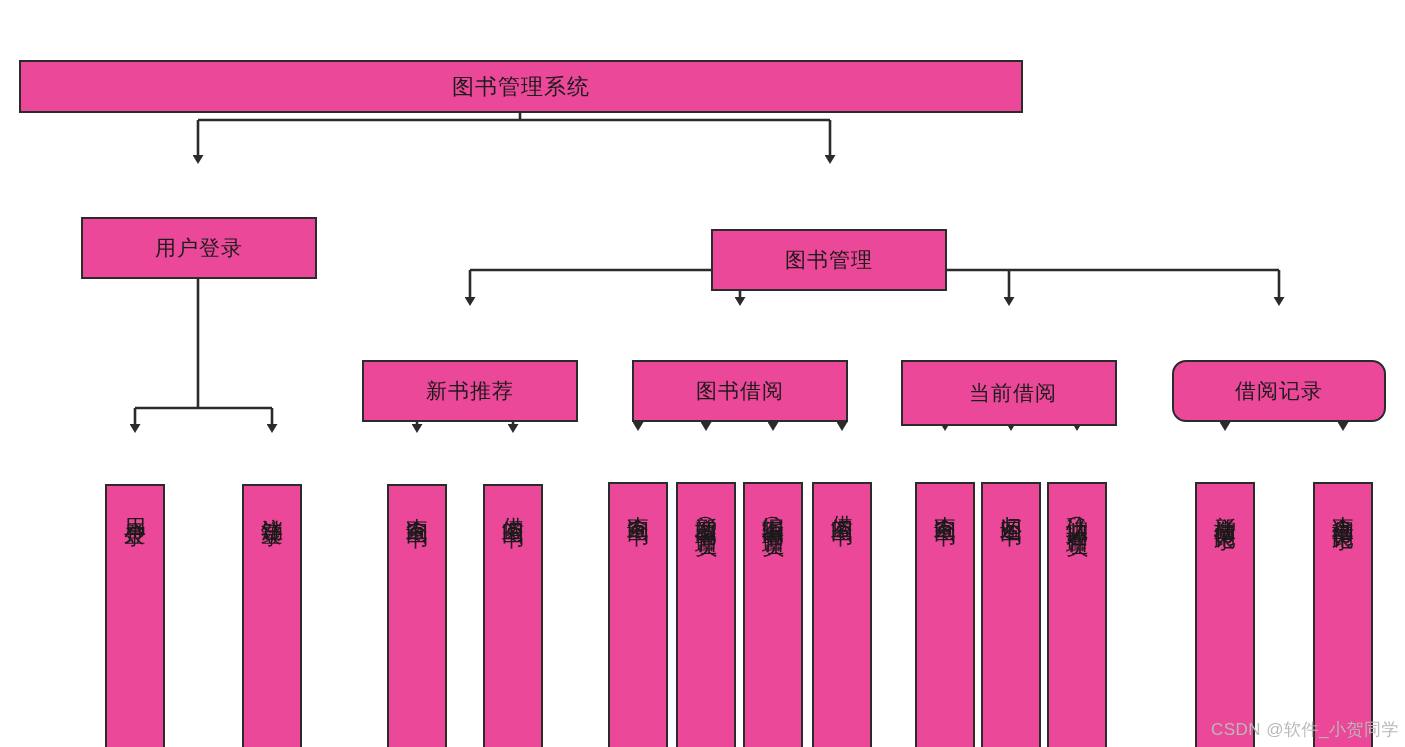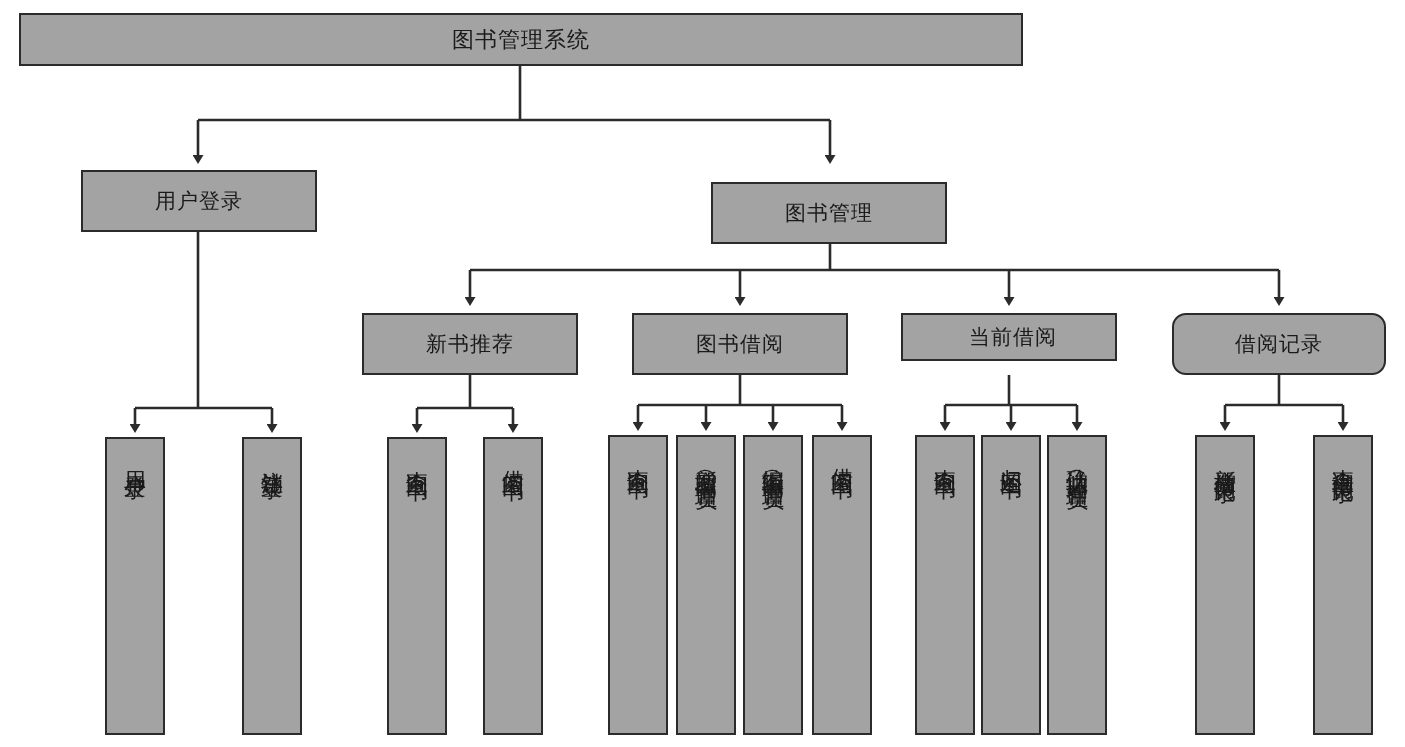--- a/index.html
+++ b/index.html
@@ -21,26 +21,27 @@
     position: absolute;
     left: 0;
     top: 0;
     width: 1405px;
     height: 747px;
     pointer-events: none;
   }
   .node {
     position: absolute;
     box-sizing: border-box;
-    background: #a3a3a3;
+    background: #ec4899;
     border: 2px solid #2b2b2b;
     display: flex;
     align-items: center;
     justify-content: center;
     color: #1a1a1a;
+    margin-top: 47px;
   }
   .node-label {
     display: block;
     text-align: center;
     line-height: 1.15;
     white-space: nowrap;
   }
   .h-node .node-label {
     font-size: 21px;
     letter-spacing: 1px;
@@ -138,21 +139,21 @@
   <div class="node h-node" style="left:711px; top:182px; width:236px; height:62px;">
     <span class="node-label">图书管理</span>
   </div>
 
   <div class="node h-node" style="left:362px; top:313px; width:216px; height:62px;justify-content:center;">
     <span class="node-label">新书推荐</span>
   </div>
   <div class="node h-node" style="left:632px; top:313px; width:216px; height:62px;">
     <span class="node-label">图书借阅</span>
   </div>
-  <div class="node h-node" style="left:901px; top:313px; width:216px; height:48px;padding-left:8px;">
+  <div class="node h-node" style="left:901px; top:313px; width:216px; height:66px;padding-left:8px;">
     <span class="node-label">当前借阅</span>
   </div>
   <div class="node h-node" style="left:1172px; top:313px; width:214px; height:62px;border-radius:14px;">
     <span class="node-label">借阅记录</span>
   </div>
 
   <div class="node leaf" style="left:105px; top:437px; width:60px; height:298px;">
     <span class="node-label">用户登录</span>
   </div>
   <div class="node leaf" style="left:242px; top:437px; width:60px; height:298px;">
@@ -189,14 +190,15 @@
     <span class="node-label">确认归还（管理员）</span>
   </div>
 
   <div class="node leaf" style="left:1195px; top:435px; width:60px; height:300px;">
     <span class="node-label">新增借阅记录</span>
   </div>
   <div class="node leaf" style="left:1313px; top:435px; width:60px; height:300px;">
     <span class="node-label">查询借阅记录</span>
   </div>
 
+  <div class="watermark">CSDN @软件_小贺同学</div>
 
 </div>
 
 </body></html>

